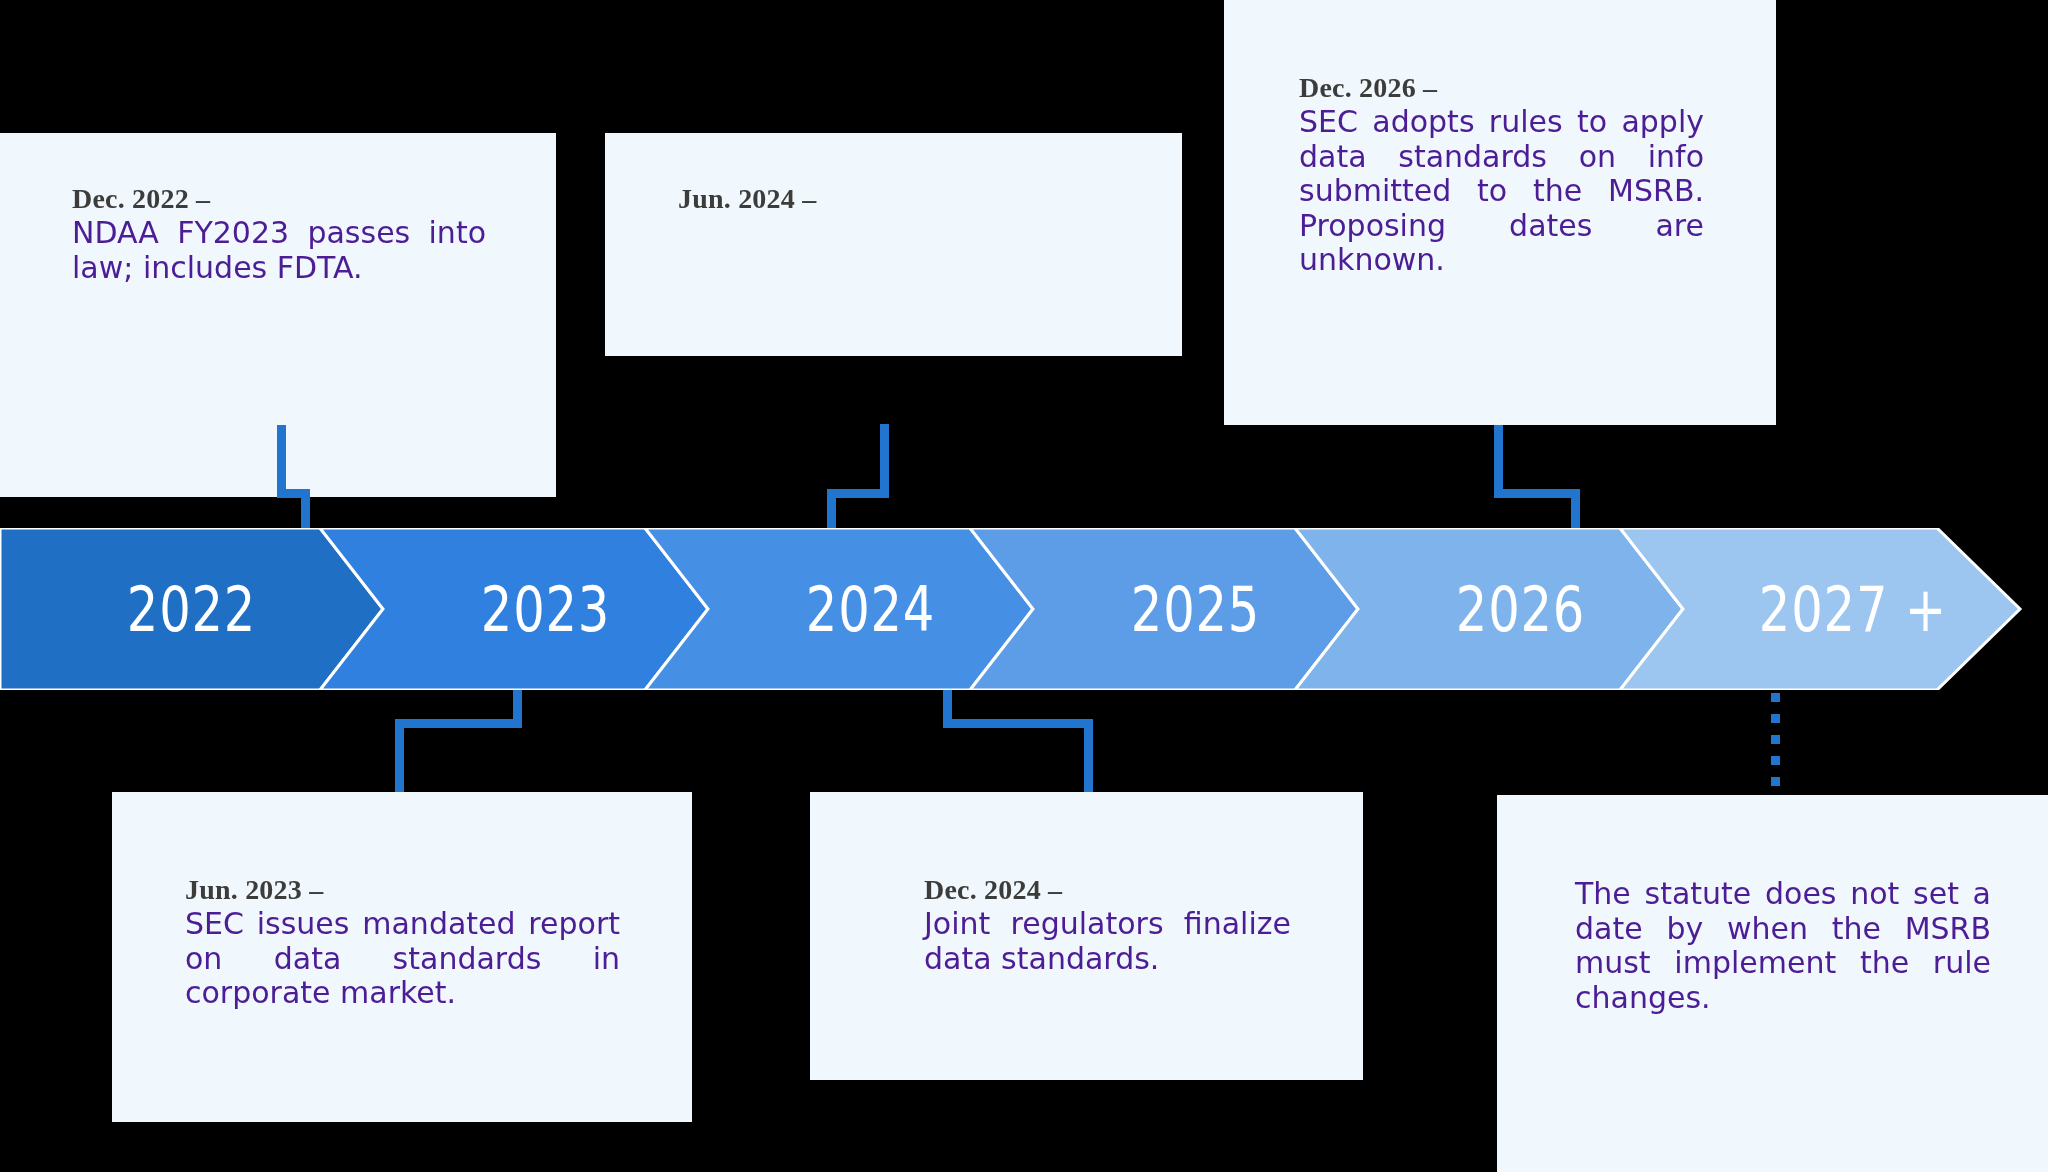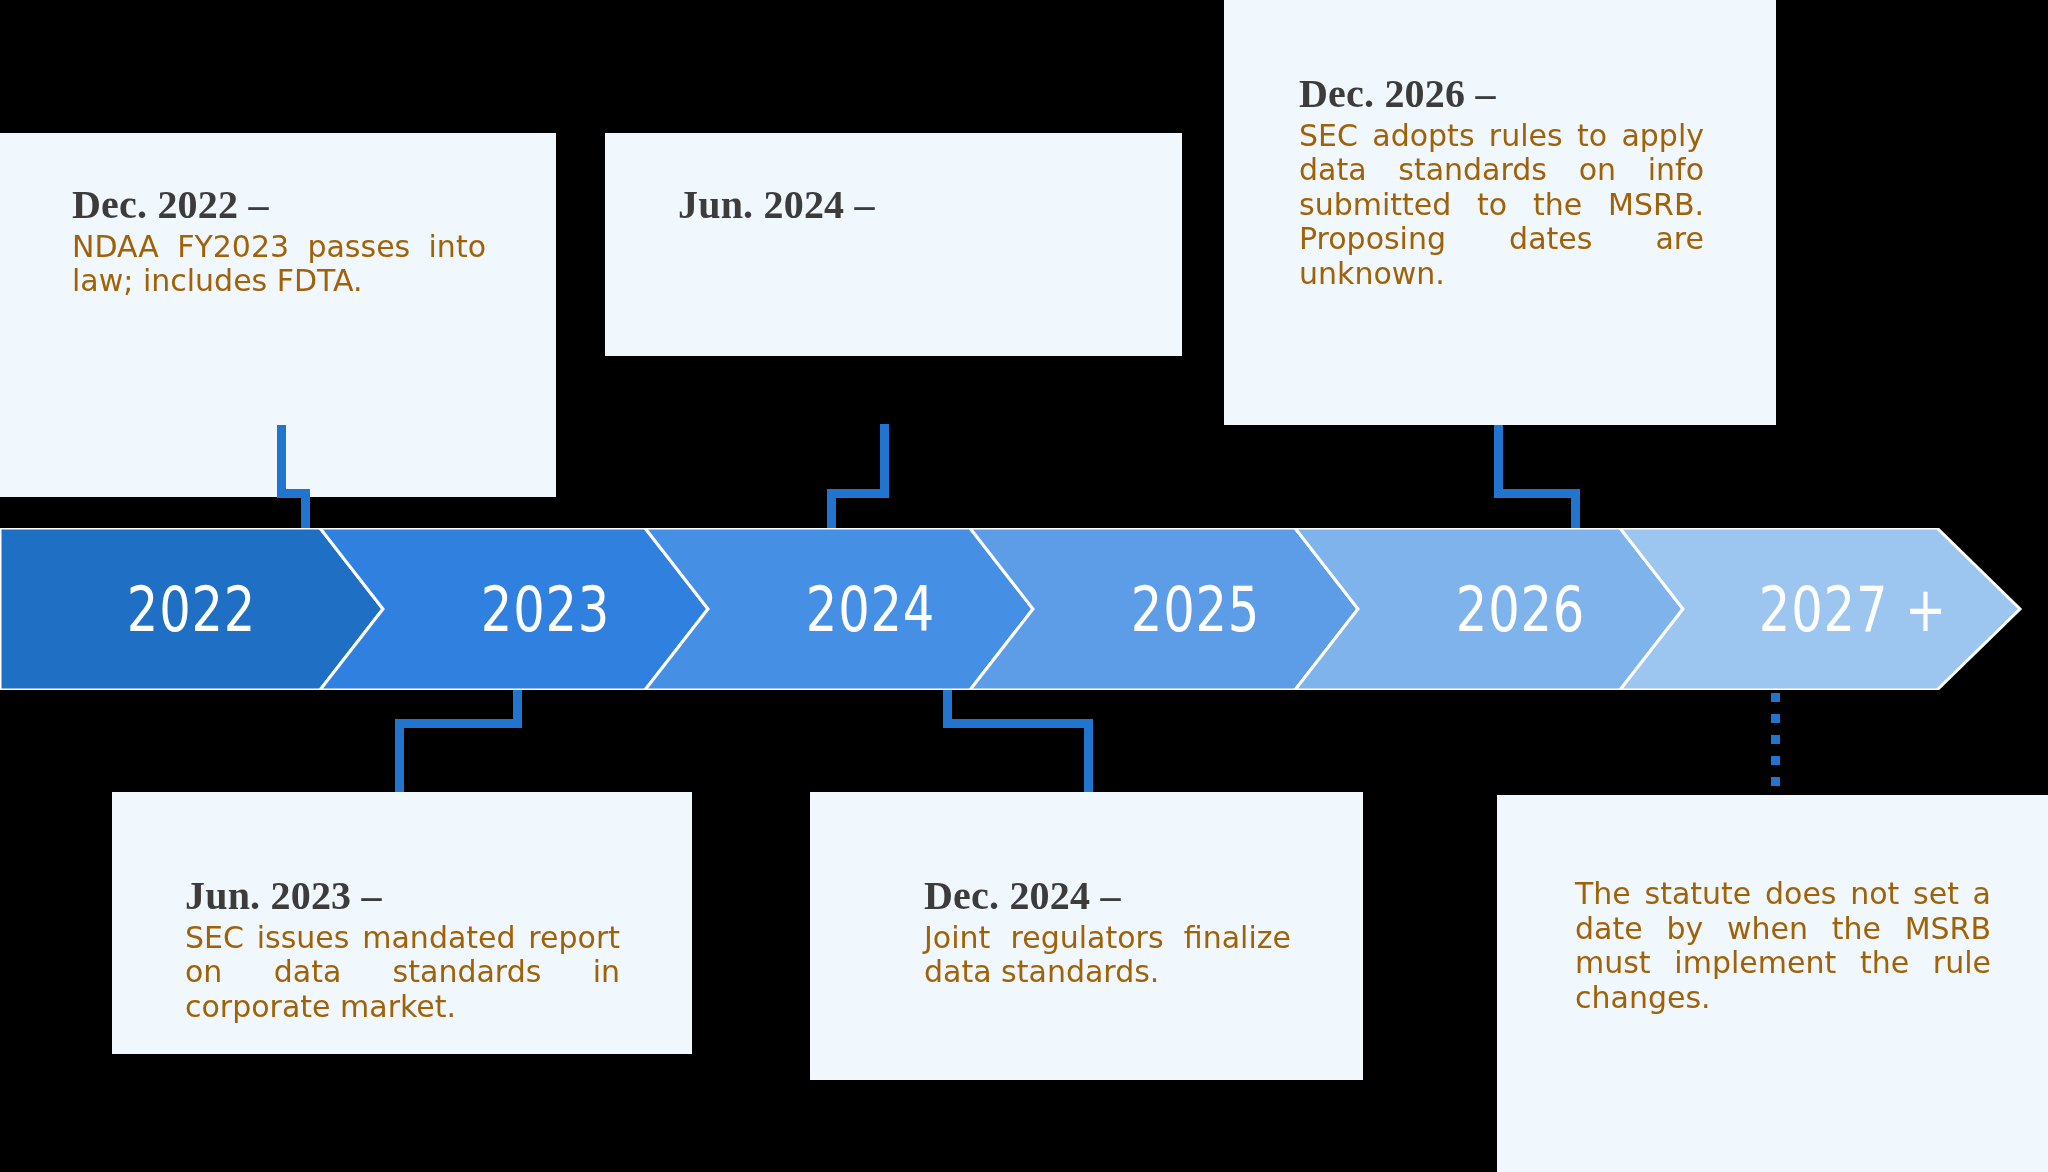--- a/index.html
+++ b/index.html
@@ -25,31 +25,31 @@
     overflow: hidden;
   }
   .card-inner {
     position: absolute;
     left: 0;
     right: 0;
   }
   .card-title {
     font-family: "Liberation Serif", serif;
     font-weight: bold;
-    font-size: 40px;
+    font-size: 28px;
     color: #3C3C3B;
     letter-spacing: 0.2px;
     line-height: 1.12;
     margin: 0 0 2px 0;
     white-space: nowrap;
   }
   .card-body {
     font-family: "DejaVu Sans", sans-serif;
     font-size: 30px;
-    color: #a16207;
+    color: #4c1d95;
     line-height: 1.15;
     margin: 0;
     text-align: justify;
     text-justify: inter-word;
     font-weight: 400;
   }
 
   
   #bar {
     position: absolute;
@@ -168,21 +168,21 @@
   <div class="conn" style="left:513px; top:690px; width:9px; height:38px;"></div>
   <div class="conn" style="left:395px; top:719px; width:127px; height:9px;"></div>
   <div class="conn" style="left:395px; top:719px; width:9px; height:75px;"></div>
 
   <div class="conn" style="left:943px; top:690px; width:9px; height:38px;"></div>
   <div class="conn" style="left:943px; top:719px; width:150px; height:9px;"></div>
   <div class="conn" style="left:1084px; top:719px; width:9px; height:75px;"></div>
 
   <div class="dotted-conn" style="left:1771px; top:693px; height:104px;"></div>
 
-  <div class="card" style="left:112px; top:792px; width:580px; height:262px;">
+  <div class="card" style="left:112px; top:792px; width:580px; height:330px;">
     <div class="card-inner" style="top:82px; left:73px; right:72px;">
       <div class="card-title">Jun. 2023 –</div>
       <div class="card-body">SEC issues mandated report on data standards in corporate market.</div>
     </div>
   </div>
 
   <div class="card" style="left:810px; top:792px; width:553px; height:288px;">
     <div class="card-inner" style="top:82px; left:74px; right:72px;margin-left:40px;">
       <div class="card-title">Dec. 2024 –</div>
       <div class="card-body">Joint regulators finalize data standards.</div>

